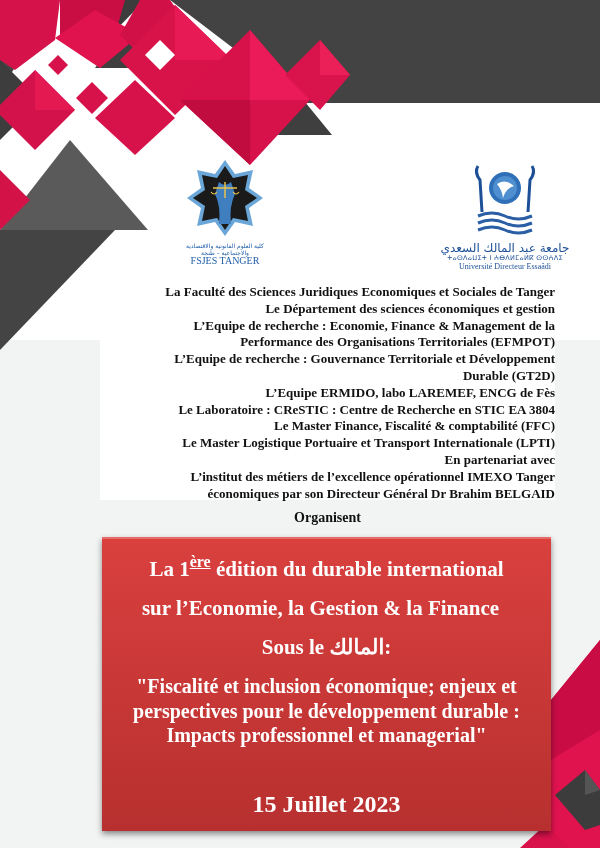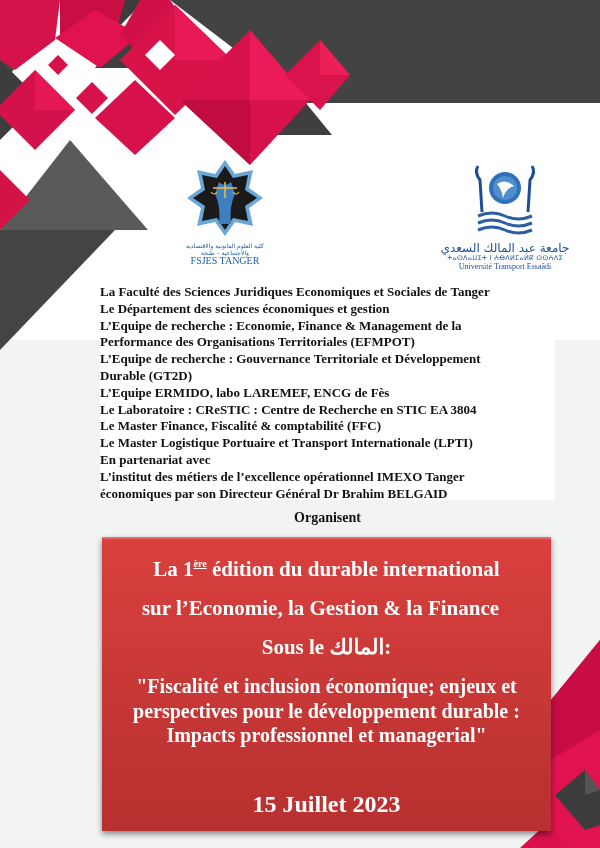--- a/index.html
+++ b/index.html
@@ -16,41 +16,41 @@
     .logo-fsjes { left: 180px; top: 158px; width: 90px; height: 116px; text-align: center; }
     .logo-uae { left: 440px; top: 162px; width: 130px; height: 112px; text-align: center; }
     .logo-caption-ar { font-family: "DejaVu Sans", sans-serif; font-size: 6px; color: #1e5ea8; line-height: 7px; }
     .logo-caption-lat { font-size: 10px; color: #1f5fa8; line-height: 9px; }
     .logo-uae .ar { font-family: "DejaVu Sans", sans-serif; font-size: 12px; color: #1c4f96; line-height: 12px; }
     .logo-uae .tif { font-family: "DejaVu Sans", sans-serif; font-size: 6.5px; color: #1c4f96; line-height: 8px; letter-spacing: 0.3px; }
     .logo-uae .lat { font-size: 8px; color: #1c4f96; line-height: 9px; }
 
     .organizers {
       position: absolute; left: 100px; top: 284px; width: 455px;
-      text-align: left; font-weight: bold; font-size: 13px; line-height: 16.8px; color: #111;
+      text-align: right; font-weight: bold; font-size: 13px; line-height: 16.8px; color: #111;
     }
     .organizers div { margin: 0; }
     .organisent {
       position: absolute; left: 100px; top: 510px; width: 455px; text-align: center;
       font-weight: bold; font-size: 14px; color: #111;
     }
     .redbox {
       position: absolute; left: 102px; top: 537px; width: 449px; height: 292px;
       background: linear-gradient(#d9403e, #b7302f);
       border-top: 2px solid #e96a66;
       box-shadow: 0 3px 6px rgba(0,0,0,0.45);
       color: #fff; text-align: center; font-weight: bold;
     }
     .rb-line { font-size: 21px; line-height: 23px; }
     .rb-1 { position: absolute; left: 0; right: 0; top: 19px; }
     .rb-2 { position: absolute; left: 0; right: 12px; top: 58px; }
     .rb-3 { position: absolute; left: 0; right: 0; top: 97px; }
     .rb-theme { position: absolute; left: 10px; right: 10px; top: 135px; font-size: 20px; line-height: 24.5px; }
     .rb-date { position: absolute; left: 0; right: 0; top: 252px; font-size: 24px; }
-    sup { font-size: 10px; vertical-align: 9px; line-height: 0; text-decoration: underline; }
+    sup { font-size: 16px; vertical-align: 9px; line-height: 0; text-decoration: underline; }
   </style>
 </head>
 <body>
 
 <div class="bottom-light"></div>
 
 <svg class="deco" viewBox="0 0 600 848">
 
   <polygon points="170,0 600,0 600,103 305,103" fill="#434343"></polygon>
 
@@ -114,21 +114,21 @@
     <path d="M62,4 Q66,10 60,18 L58,50" stroke="#1c4f96" stroke-width="3" fill="none"></path>
     <circle cx="35" cy="26" r="16" fill="#2f6fb8"></circle>
     <circle cx="35" cy="26" r="12" fill="#4f8fd0"></circle>
     <path d="M27,22 Q35,16 44,24 Q36,26 33,36 Q32,28 27,22 Z" fill="#ffffff"></path>
     <path d="M8,54 Q22,48 35,54 T62,54" stroke="#2a5fa6" stroke-width="3" fill="none"></path>
     <path d="M8,61 Q22,55 35,61 T62,61" stroke="#2a5fa6" stroke-width="3" fill="none"></path>
     <path d="M8,68 Q22,62 35,68 T62,68" stroke="#2a5fa6" stroke-width="3" fill="none"></path>
   </svg>
   <div class="ar">جامعة عبد المالك السعدي</div>
   <div class="tif">ⵜⴰⵙⴷⴰⵡⵉⵜ ⵏ ⵄⴱⴷⵍⵎⴰⵍⴽ ⵙⵙⵄⴷⵉ</div>
-  <div class="lat">Université Transport Essaâdi</div>
+  <div class="lat">Université Directeur Essaâdi</div>
 </div>
 
 <div class="organizers">
   <div>La Faculté des Sciences Juridiques Economiques et Sociales de Tanger</div>
   <div>Le Département des sciences économiques et gestion</div>
   <div>L’Equipe de recherche : Economie, Finance &amp; Management de la</div>
   <div>Performance des Organisations Territoriales (EFMPOT)</div>
   <div>L’Equipe de recherche : Gouvernance Territoriale et Développement</div>
   <div>Durable (GT2D)</div>
   <div>L’Equipe ERMIDO, labo LAREMEF, ENCG de Fès</div>

